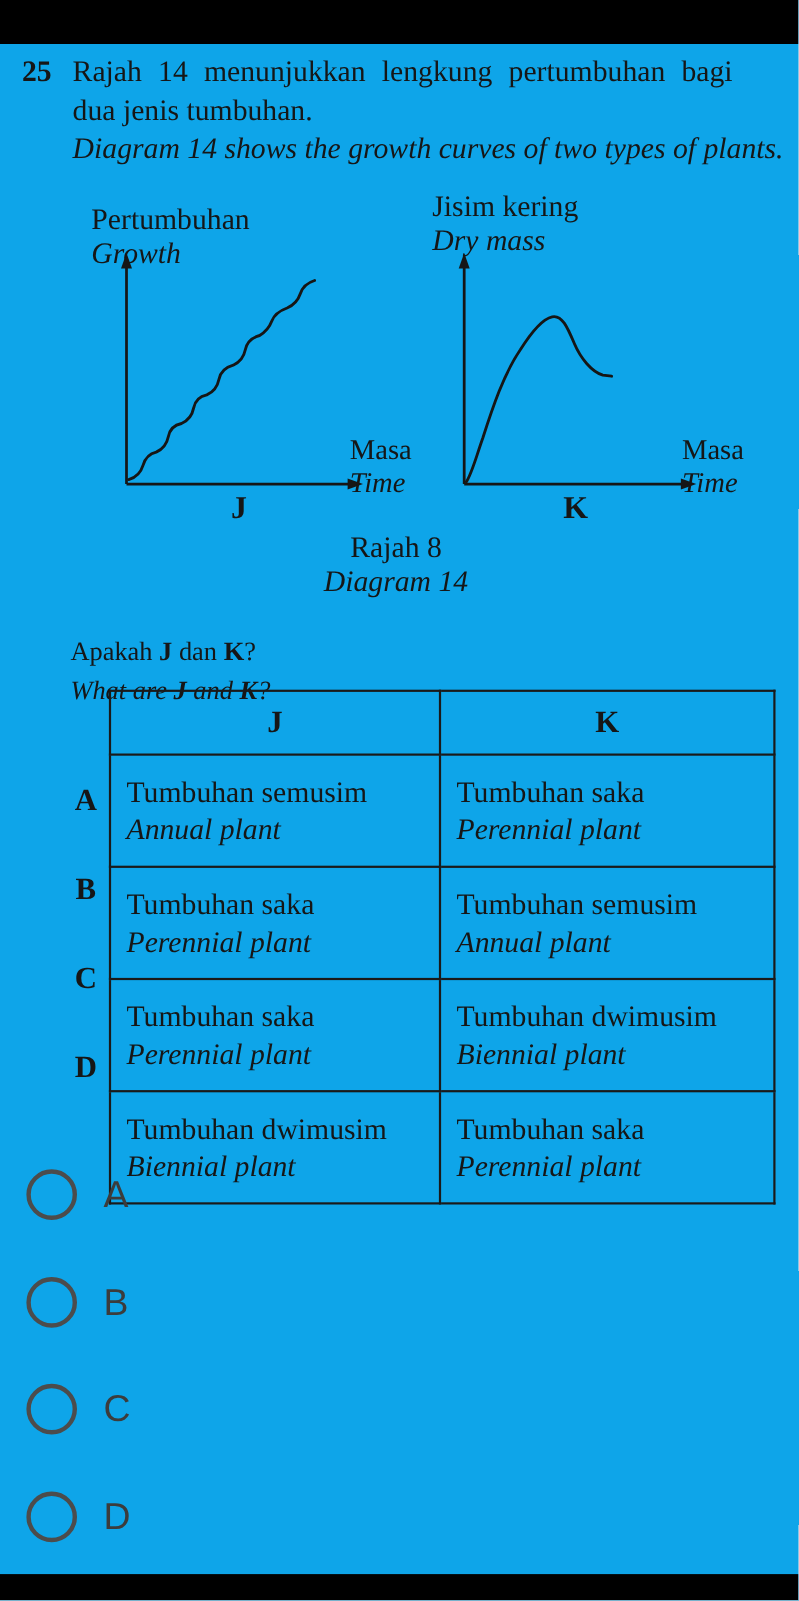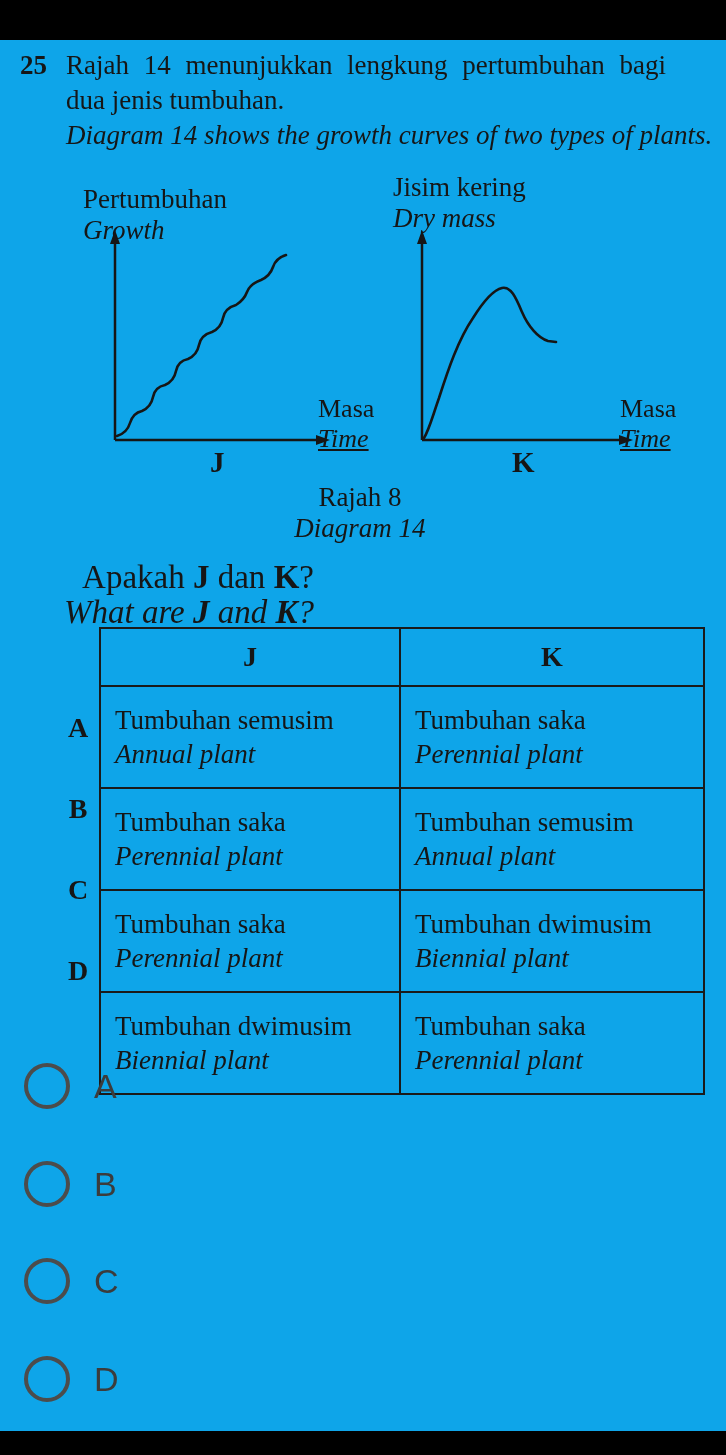--- a/index.html
+++ b/index.html
@@ -17,31 +17,31 @@
   .question { position:absolute; left:20px; top:48px; width:688px; display:flex; }
   .qnum { flex:0 0 34px; font-weight:bold; font-size:27px; line-height:35px; }
   .qtext { margin-left:12px; width:612px; font-size:27px; line-height:35px; }
   .qtext .ms { text-align:justify; width:600px; }
   .qtext .en { font-style:italic; white-space:nowrap; }
 
   
   .glabel { position:absolute; font-size:27px; line-height:31px; }
   .glabel .it { font-style:italic; display:block; }
   .xlabel { position:absolute; font-size:26px; line-height:30px; }
-  .xlabel .it { font-style:italic; display:block;text-decoration:underline; }
+  .xlabel .it { font-style:italic; display:block; }
   .curve-letter { position:absolute; font-size:29px; font-weight:bold; }
 
   .graph-svg { position:absolute; width:270px; height:235px; }
   #graph-left { left:90px; top:222px; }
   #graph-right { left:395px; top:222px; }
 
   .caption { position:absolute; left:250px; top:482px; width:220px; text-align:center; font-size:27px; line-height:31px; }
   .caption .it { font-style:italic; display:block; }
 
-  .prompt { position:absolute; left:64px; top:560px; font-size:33px; line-height:35px;text-align:right; }
+  .prompt { position:absolute; left:64px; top:576px; font-size:24px; line-height:35px; }
   .prompt .it { font-style:italic; display:block; }
   .prompt b { font-weight:bold; }
 
   
   table.answers { position:absolute; left:99px; top:627px; border-collapse:collapse; table-layout:fixed; }
   table.answers th, table.answers td { border:2px solid #1a1a1a; }
   table.answers th { width:300px; height:58px; font-size:28px; font-weight:bold; text-align:center; }
   table.answers th:last-child { width:304px; }
   table.answers td { height:77px; padding:16px 14px; vertical-align:middle; }
   .cell-ms { font-size:27px; line-height:34px; }

